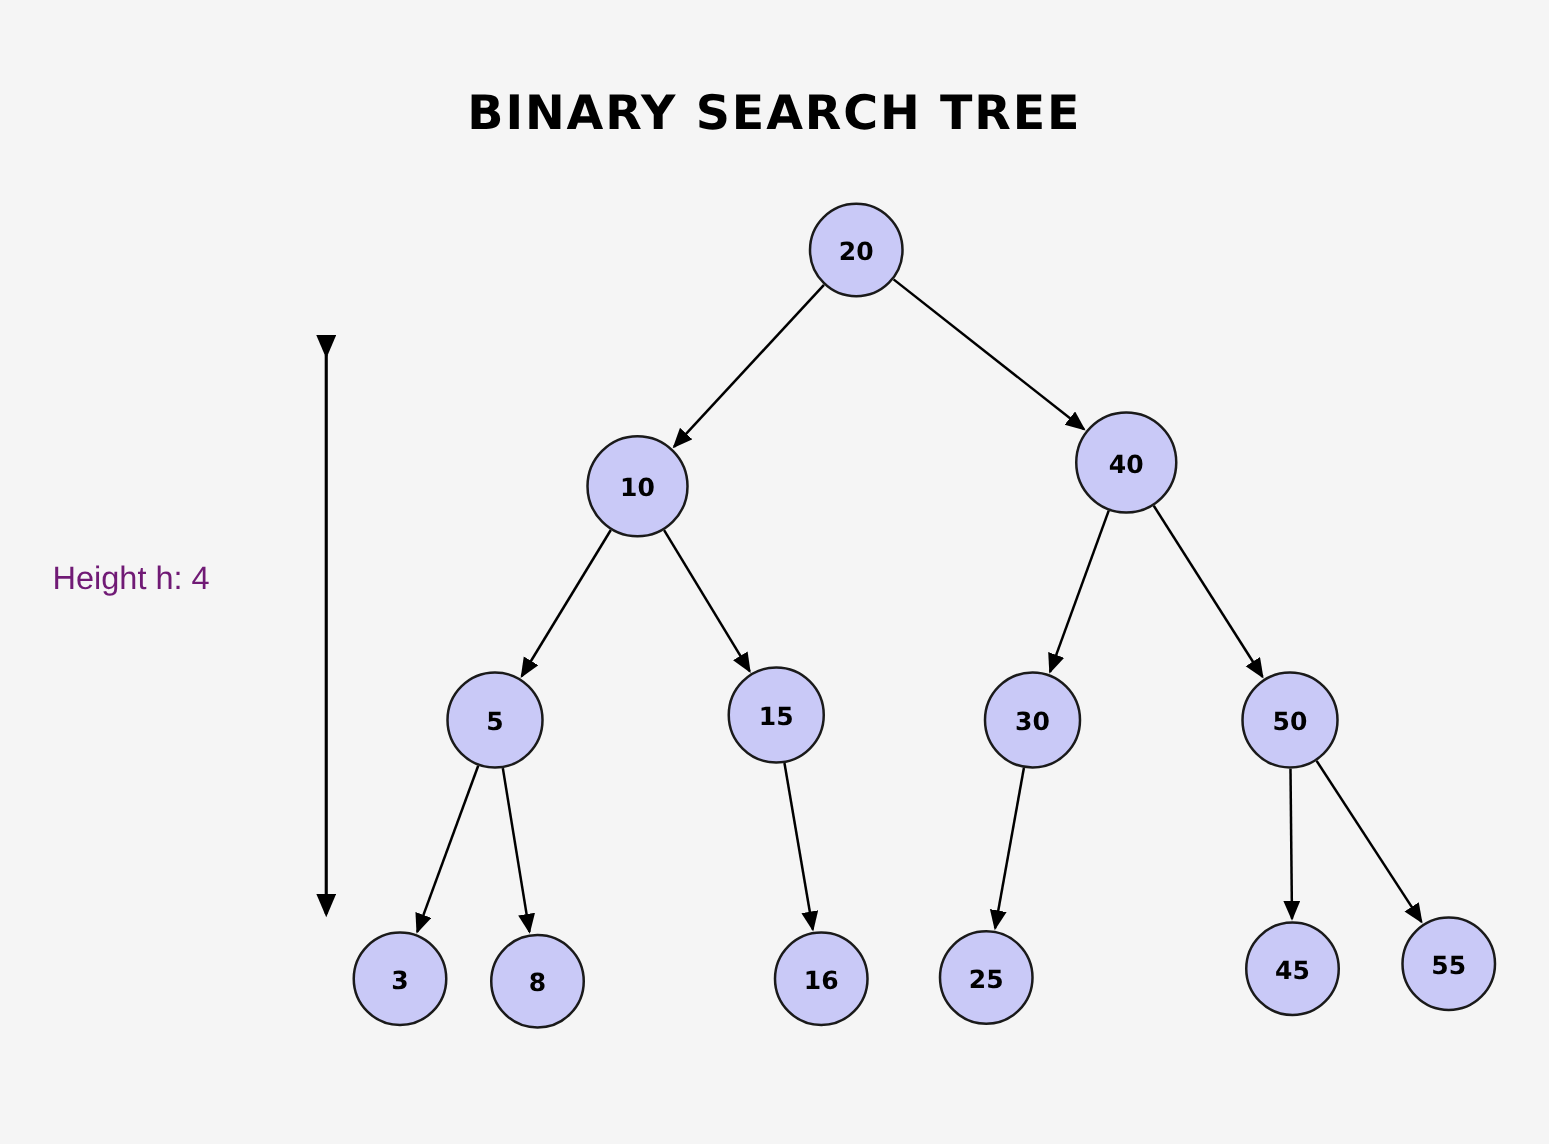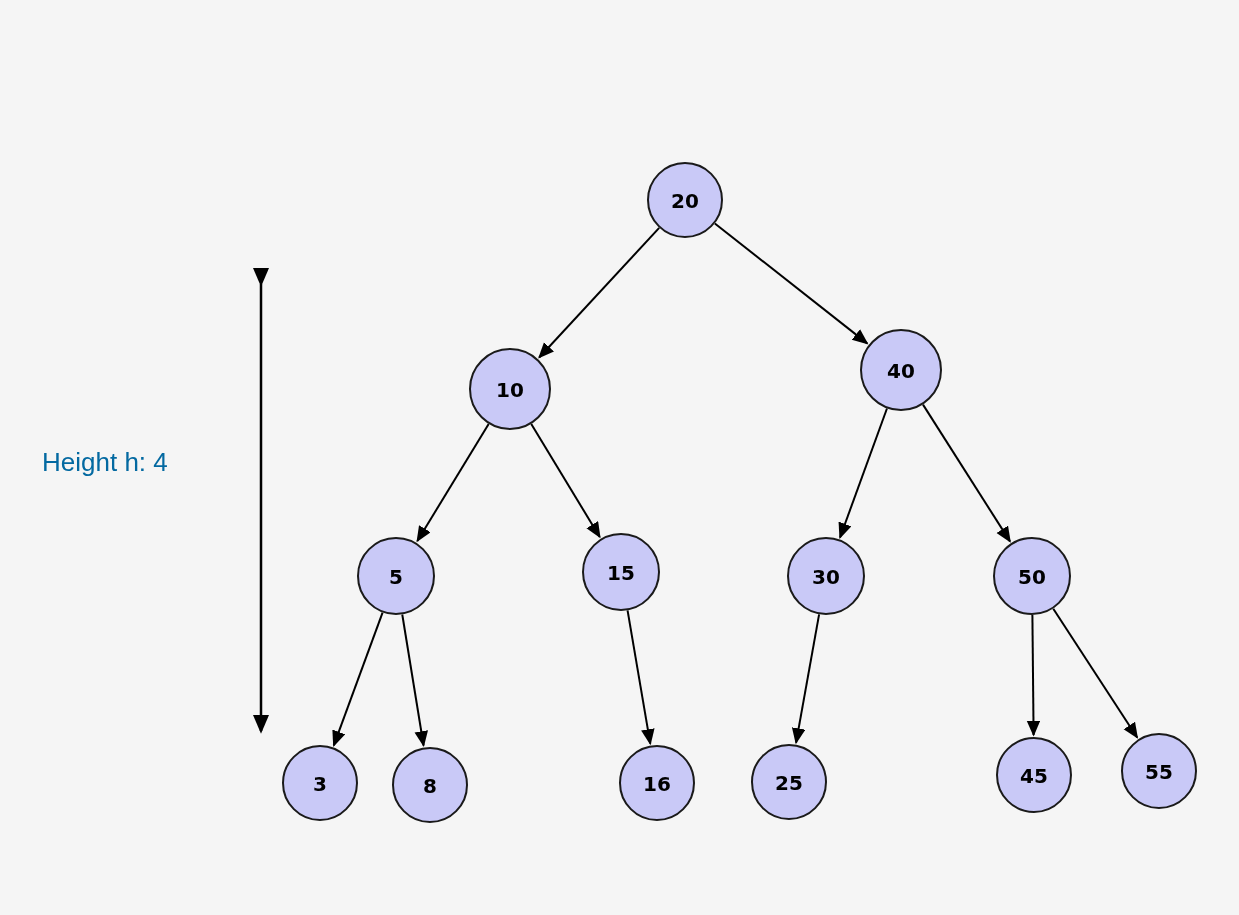--- a/index.html
+++ b/index.html
@@ -32,21 +32,21 @@
     color: #000000;
     white-space: nowrap;
   }
   #height-label {
     position: absolute;
     left: 42px;
     top: 447px;
     font-family: "Liberation Sans", sans-serif;
     font-size: 26px;
     font-weight: normal;
-    color: #0369a1;
+    color: #701a75;
     white-space: nowrap;
   }
   svg.tree-svg {
     position: absolute;
     left: 0;
     top: 0;
     width: 1239px;
     height: 915px;
     overflow: visible;
   }
@@ -73,20 +73,21 @@
     stroke: #000000;
     stroke-width: 2.5;
     fill: none;
   }
 </style>
 </head>
 <body>
 
 <div id="canvas">
 
+  <div id="title">BINARY SEARCH TREE</div>
 
   <div id="height-label">Height h: 4</div>
 
   <svg class="tree-svg" viewBox="0 0 1239 915">
     <defs>
       <marker id="arrowhead" markerWidth="9" markerHeight="9" refX="7.2" refY="3.4" orient="auto" markerUnits="strokeWidth">
         <path d="M0,0 L8,3.4 L0,6.8 z" fill="#000000"></path>
       </marker>
       <marker id="arrowhead-up" markerWidth="8" markerHeight="8" refX="6.4" refY="3.2" orient="auto" markerUnits="strokeWidth">
         <path d="M0,0 L7.5,3.2 L0,6.4 z" fill="#000000"></path>

